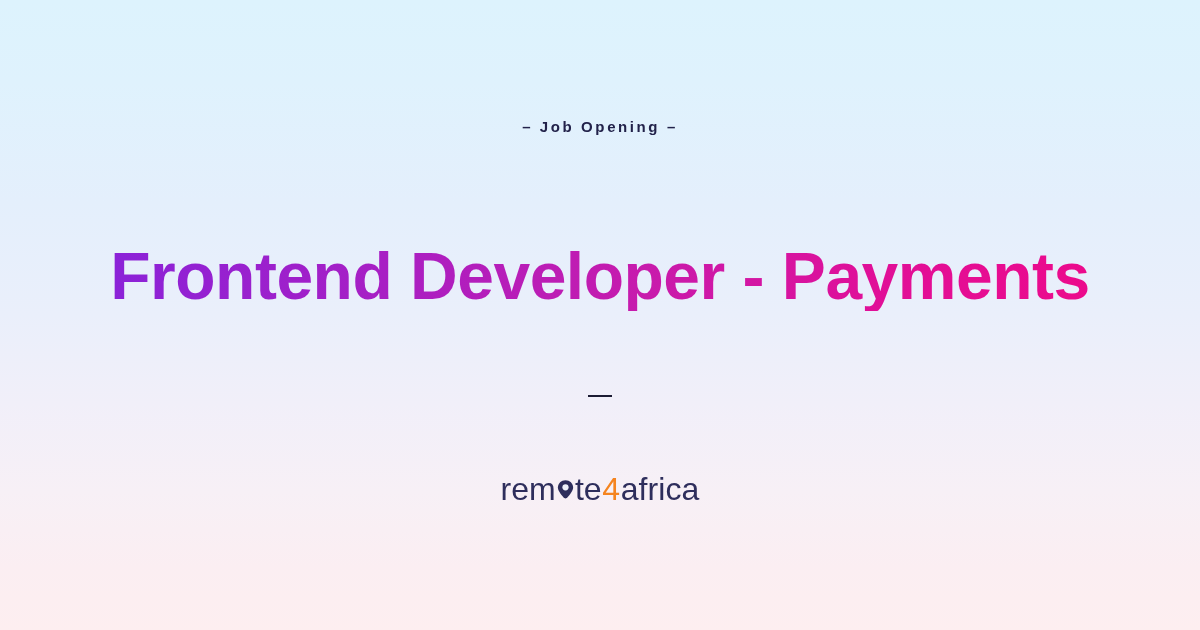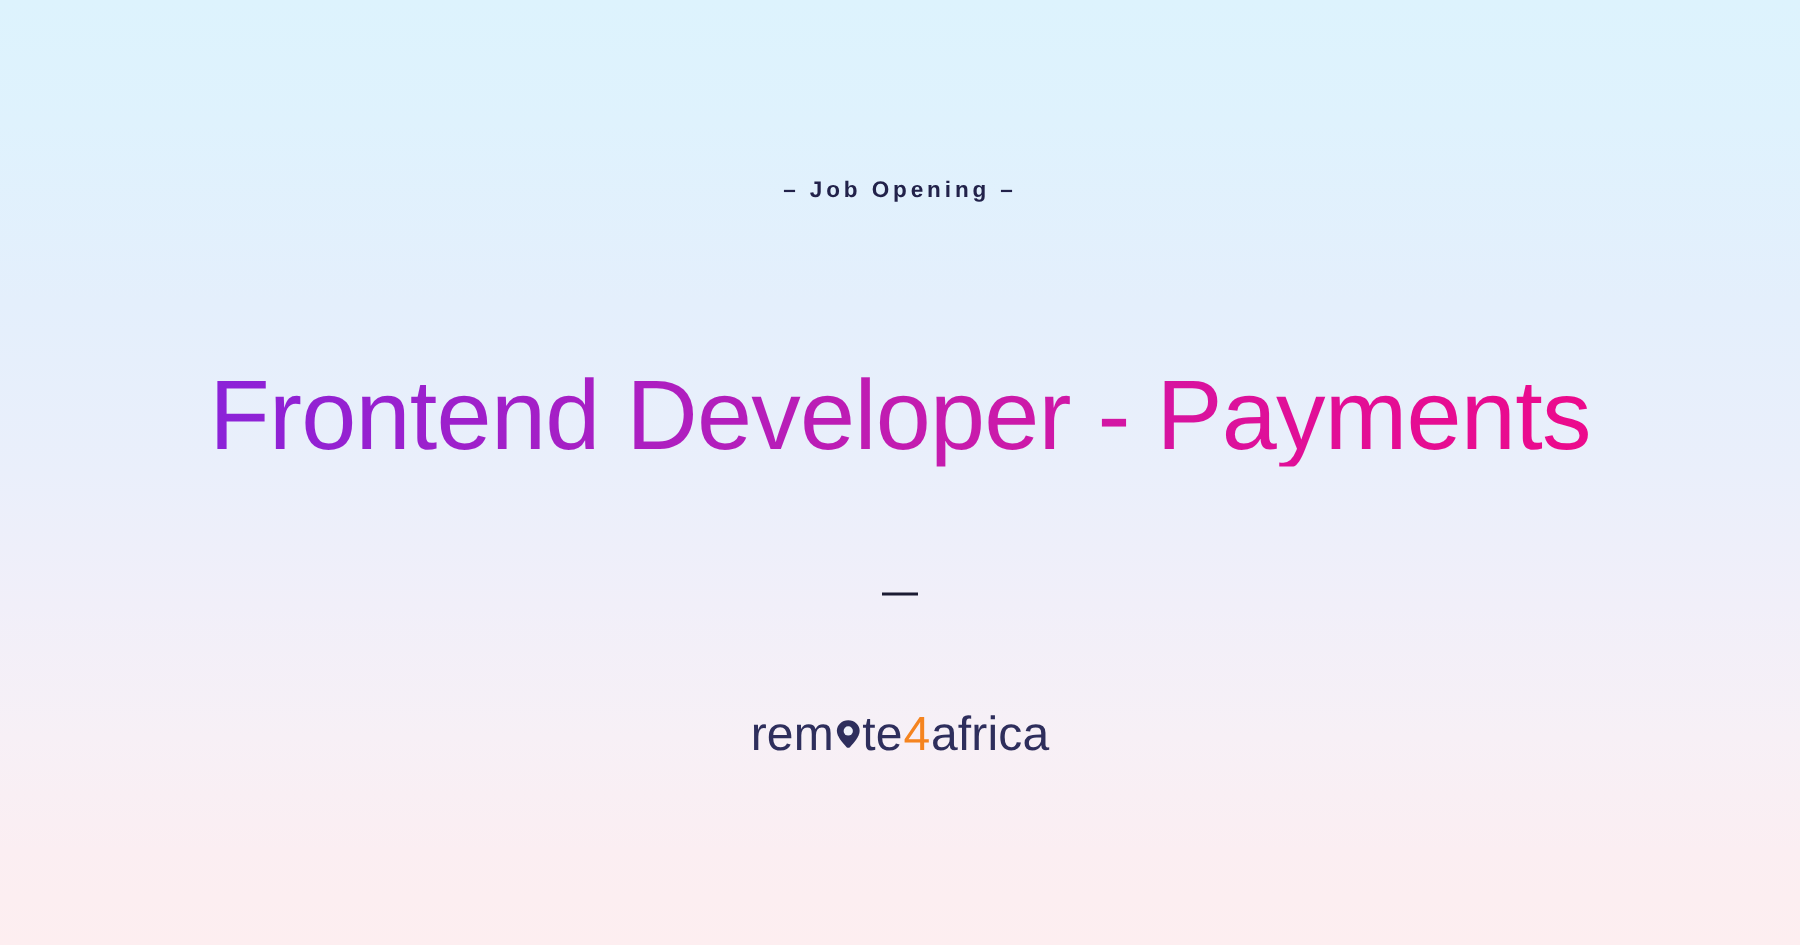--- a/index.html
+++ b/index.html
@@ -58,21 +58,21 @@
     line-height: 1;
     white-space: nowrap;
     margin: 0 0 68px 0;
     text-align: center;
   }
 
   
   .title {
     margin: 0;
     font-size: 66px;
-    font-weight: 400;
+    font-weight: 700;
     line-height: 1.06;
     letter-spacing: -0.5px;
     text-align: right;
     white-space: nowrap;
     background-image: linear-gradient(90deg, #8b22d8 0%, #a81fc4 28%, #c81bac 55%, #e00f98 78%, #ec0a8c 100%);
     -webkit-background-clip: text;
     background-clip: text;
     color: transparent;
     -webkit-text-fill-color: transparent;
   }

